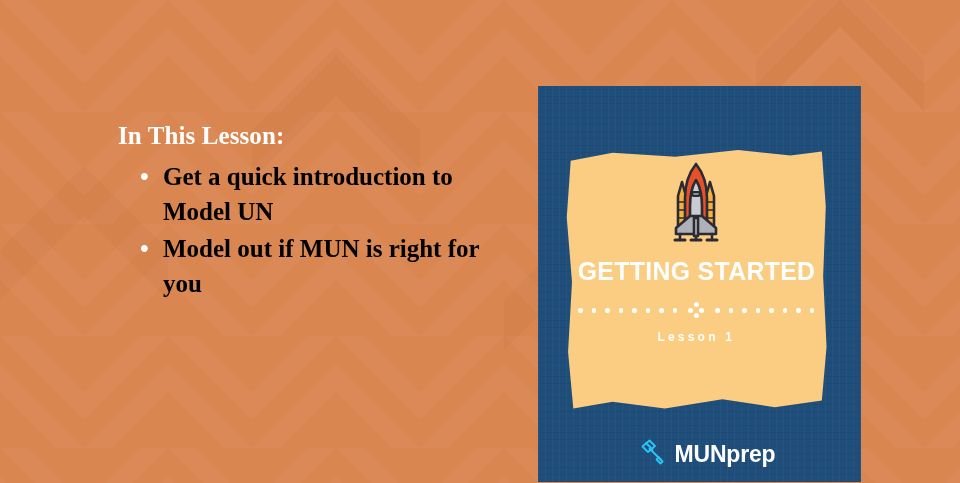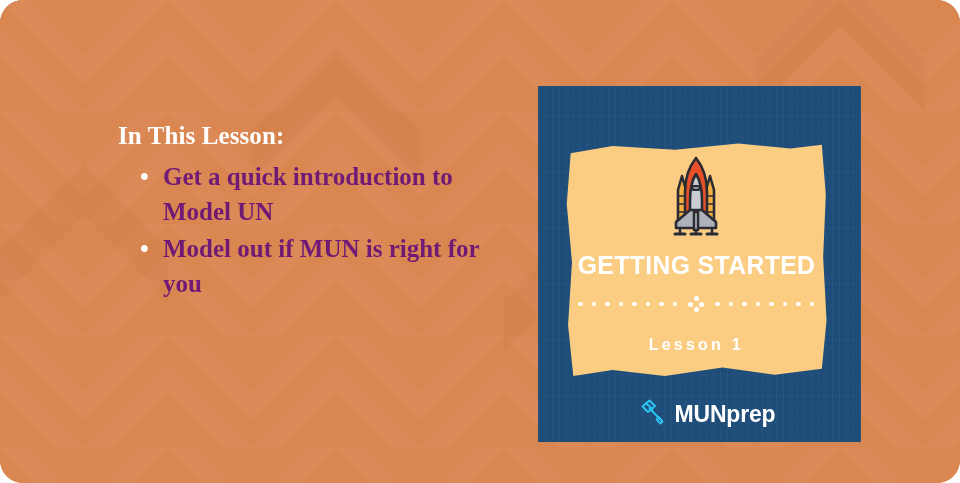--- a/index.html
+++ b/index.html
@@ -7,21 +7,20 @@
     width:960px; height:483px; overflow:hidden;
     font-family:"Liberation Sans", sans-serif;
   }
 
   
   #slide {
     position:relative;
     width:960px; height:483px;
     background:#d98651;
     overflow:hidden;
-    border-radius:23px;
   }
 
   
   .chevron-layer {
     position:absolute; inset:0;
     pointer-events:none;
   }
 
   
   #lesson-panel {
@@ -40,38 +39,38 @@
   #lesson-list {
     list-style:none;
     margin-top:8px;
   }
   #lesson-list li {
     position:relative;
     font-family:"Liberation Serif", serif;
     font-weight:bold;
     font-size:25px;
     line-height:35px;
-    color:#701a75;
+    color:#000000;
     padding-left:45px;
     margin-bottom:2px;
   }
   #lesson-list li::before {
     content:"\2022";
     position:absolute;
     left:22px; top:0;
     font-size:25px;
     line-height:35px;
     color:#ffffff;
   }
 
   
   #course-card {
     position:absolute;
     left:538px; top:86px;
-    width:323px; height:356px;
+    width:323px; height:396px;
     background:#1f4e7a;
     background-image:
       repeating-linear-gradient(90deg,
         rgba(255,255,255,.035) 0 1px,
         rgba(0,0,0,0) 1px 7px),
       repeating-linear-gradient(0deg,
         rgba(0,0,0,.05) 0 1px,
         rgba(0,0,0,0) 1px 7px);
     overflow:hidden;
   }
@@ -140,23 +139,23 @@
     width:5px; height:5px;
     border-radius:50%;
     background:#ffffff;
   }
   #divider-cluster i:nth-child(1){ left:5.5px; top:0; }
   #divider-cluster i:nth-child(2){ left:0; top:5.5px; }
   #divider-cluster i:nth-child(3){ left:11px; top:5.5px; }
   #divider-cluster i:nth-child(4){ left:5.5px; top:11px; }
 
   #card-lesson-label {
-    margin-top:26px;
-    font-family:"Liberation Sans", sans-serif;
-    font-size:16px;
+    margin-top:14px;
+    font-family:"Liberation Sans", sans-serif;
+    font-size:12px;
     font-weight:bold;
     letter-spacing:3.2px;
     color:#ffffff;
   }
 
   
   #brand-lockup {
     position:absolute;
     left:14px; right:0; bottom:12px;
     display:flex;

